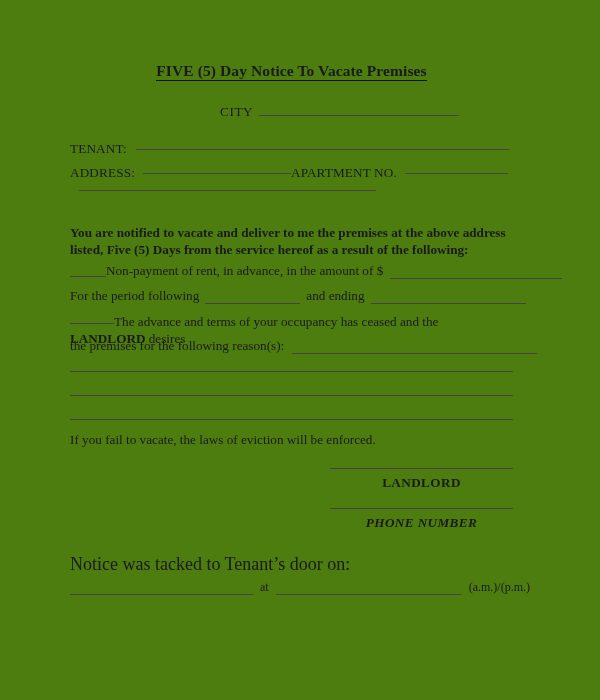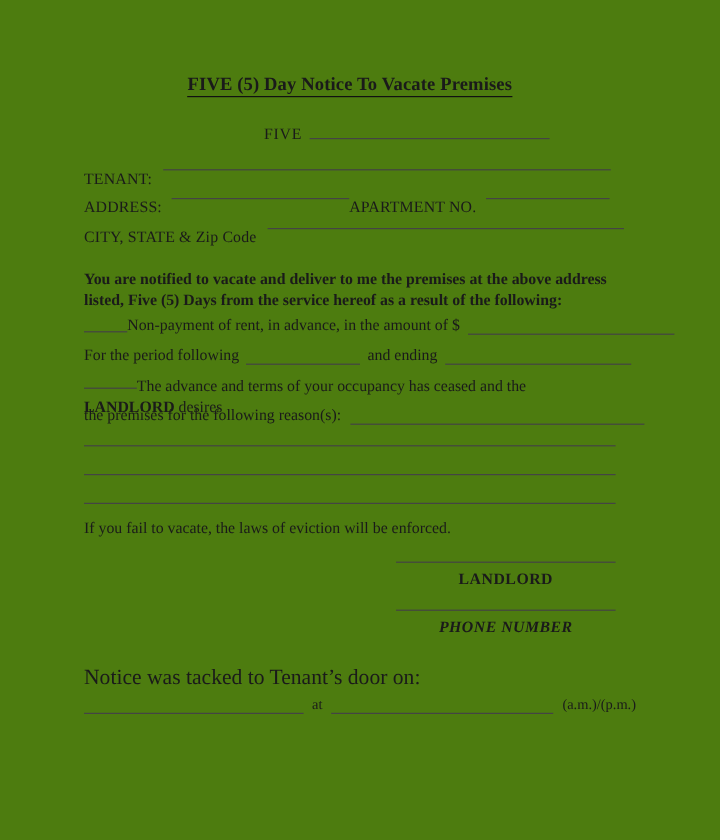--- a/index.html
+++ b/index.html
@@ -62,21 +62,21 @@
     height: 0;
   }
   .date-rule { width: 200px; margin-left: 6px; }
 
   
   .frow {
     position: absolute;
     left: 0;
     font-size: 13.2px;
     display: flex;
-    align-items: flex-start;
+    align-items: center;
     white-space: nowrap;
   }
   .frow .lbl { letter-spacing: 0.15px; }
   .r-tenant   { top: 141px; }
   .r-address  { top: 165px; }
   .r-city     { top: 190px; }
 
   .tenant-rule  { width: 373px; margin-left: 9px; }
   .address-rule { width: 148px; margin-left: 8px; }
   .apt-rule     { width: 103px; margin-left: 8px; }
@@ -178,38 +178,37 @@
 <body>
 
 <div class="page">
   <div class="sheet">
 
     <div class="doc-title">
       <span>FIVE (5) Day Notice To Vacate Premises</span>
     </div>
 
     <div class="date-row">
-      <span class="lbl">FIVE</span>
+      <span class="lbl">CITY</span>
       <span class="rule date-rule"></span>
     </div>
 
     <div class="frow r-tenant">
       <span class="lbl">TENANT:</span>
       <span class="rule tenant-rule"></span>
     </div>
 
     <div class="frow r-address">
       <span class="lbl">ADDRESS:</span>
       <span class="rule address-rule"></span>
       <span class="lbl">APARTMENT NO.</span>
       <span class="rule apt-rule"></span>
     </div>
 
     <div class="frow r-city">
-      <span class="lbl">CITY, STATE &amp; Zip Code</span>
       <span class="rule city-rule"></span>
     </div>
 
     <div class="notice">You are notified to vacate and deliver to me the premises at the above address listed, Five (5) Days from the service hereof as a result of the following:</div>
 
     <div class="bline r-nonpay">
       <span class="blank-short"></span>
       <span>Non-payment of rent, in advance, in the amount of $</span>
       <span class="rule amount-rule"></span>
     </div>

